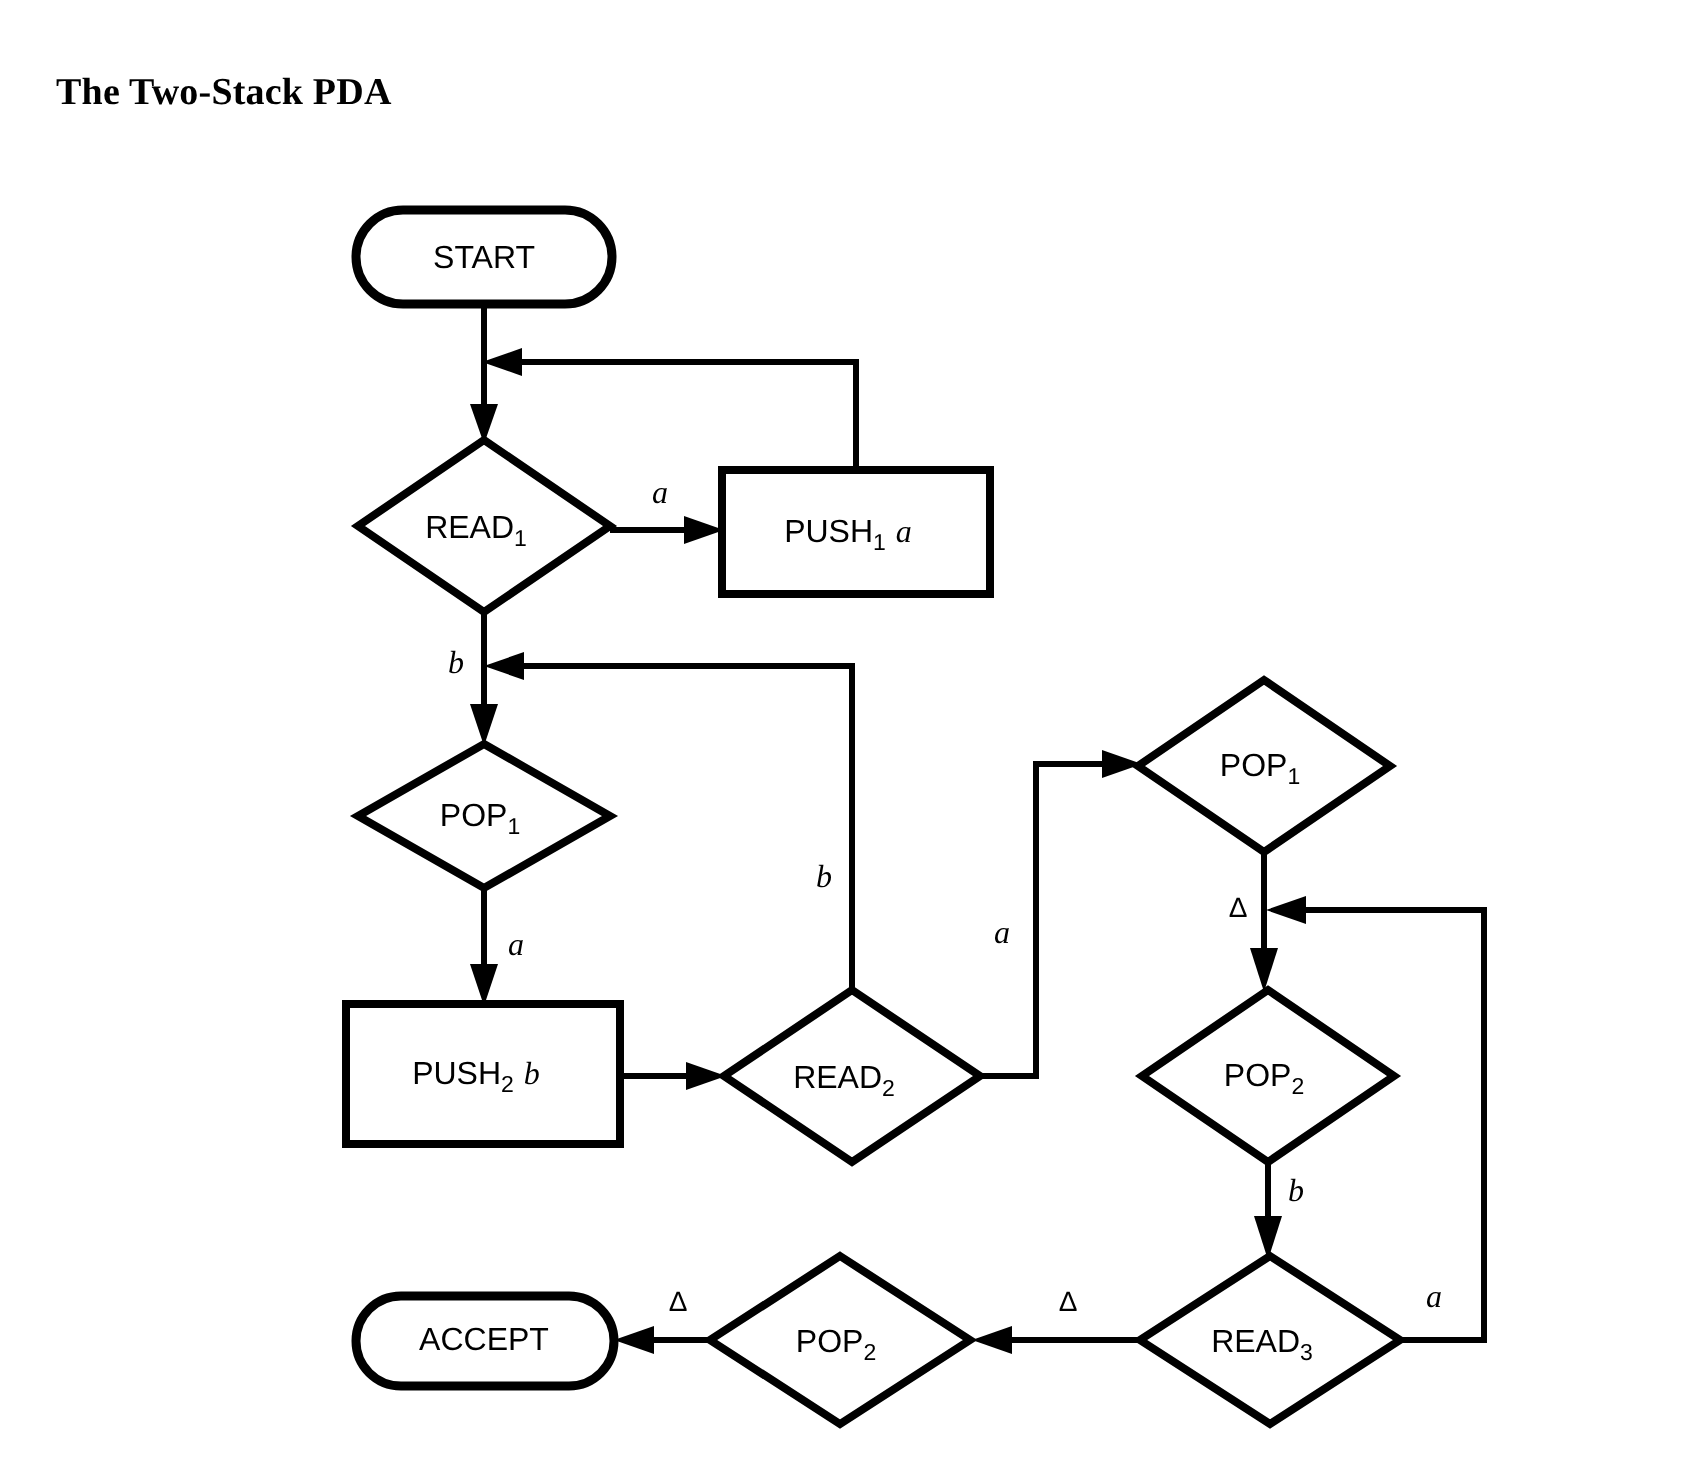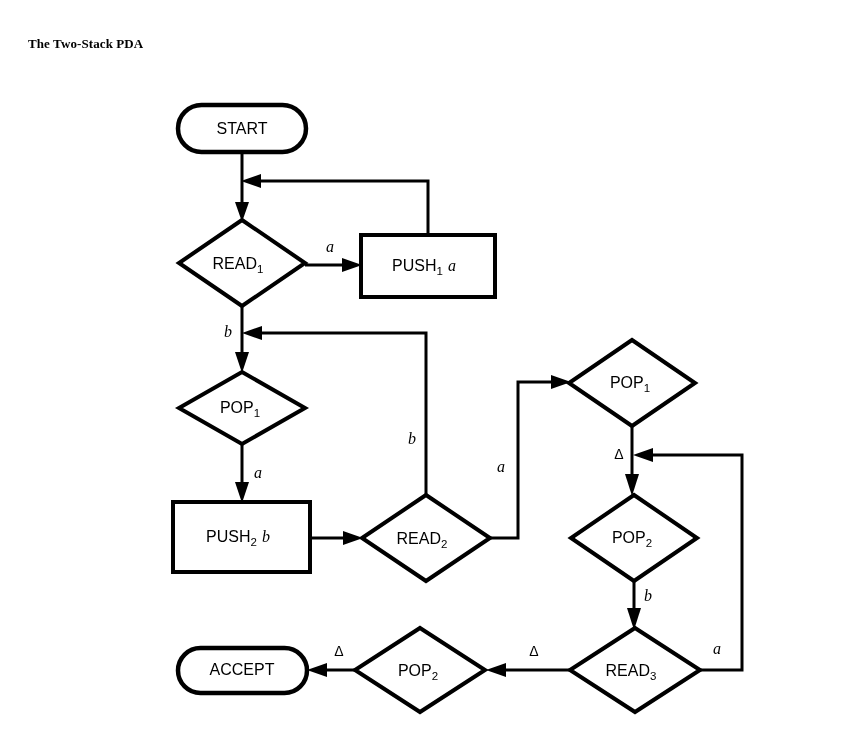--- a/index.html
+++ b/index.html
@@ -14,21 +14,21 @@
     overflow: hidden;
     font-family: "Liberation Sans", sans-serif;
     color: #000000;
   }
   #page-title {
     position: absolute;
     left: 28px;
     top: 36px;
     font-family: "Liberation Serif", serif;
     font-weight: bold;
-    font-size: 13px;
+    font-size: 19px;
     letter-spacing: 0.1px;
     color: #000000;
     white-space: nowrap;
   }
   #diagram-canvas {
     position: absolute;
     left: 0;
     top: 0;
     width: 845px;
     height: 738px;

